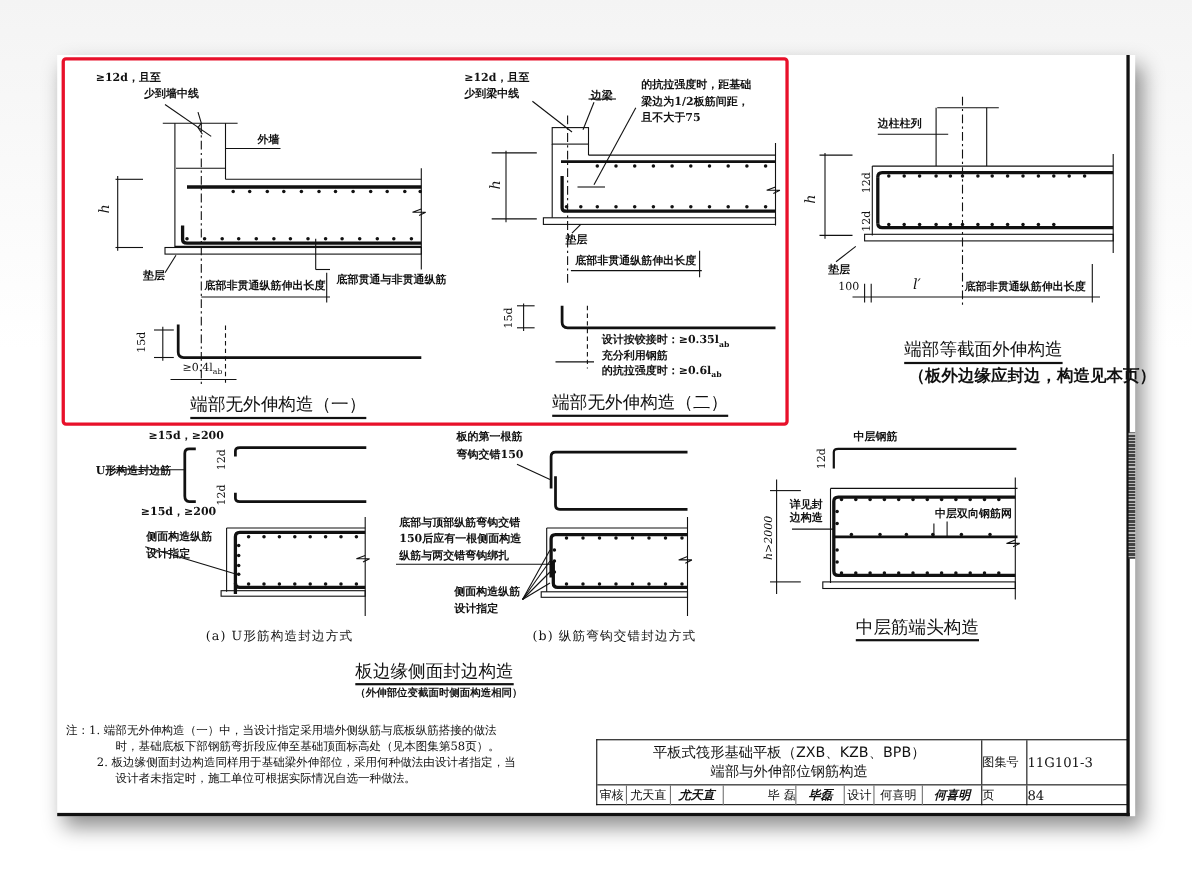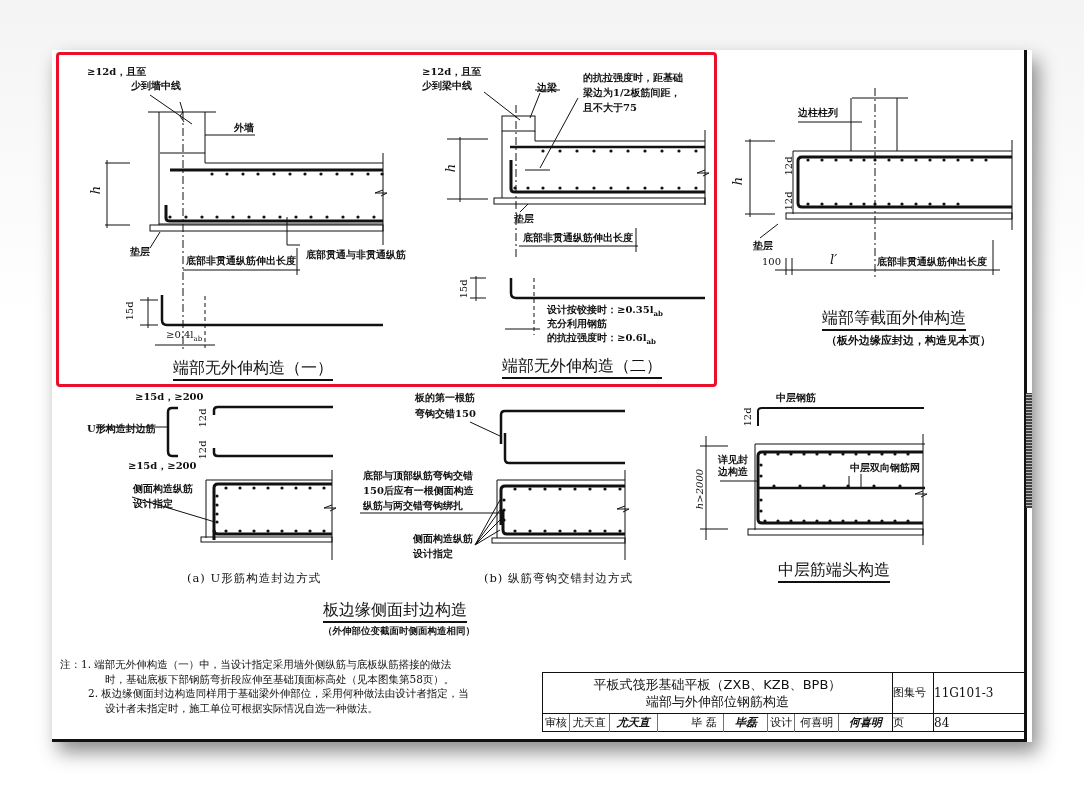--- a/index.html
+++ b/index.html
@@ -10,21 +10,21 @@
         box-shadow:6px 10px 18px rgba(0,0,0,0.45);}
   .page-border-right{position:absolute;left:1024px;top:50px;width:3px;height:692px;background:#111;}
   .page-border-bottom{position:absolute;left:52px;top:739px;width:975px;height:3px;background:#111;}
   .hatch{position:absolute;left:1026px;top:393px;width:6px;height:115px;
          background:repeating-linear-gradient(0deg,#444 0 2px,#bbb 2px 3px);}
   svg.draw{position:absolute;left:0;top:0;}
   .t{position:absolute;white-space:nowrap;font-size:10px;line-height:12px;}
   .tb{font-weight:bold;}
   .title{position:absolute;white-space:nowrap;font-family:"DejaVu Sans","Liberation Sans",sans-serif;
          font-size:16px;line-height:20px;border-bottom:2px solid #111;padding-bottom:1px;}
-  .sub{position:absolute;white-space:nowrap;font-size:11px;line-height:12px;}
+  .sub{position:absolute;white-space:nowrap;font-size:15px;line-height:12px;}
   .cap{position:absolute;white-space:nowrap;font-size:11.5px;line-height:14px;letter-spacing:1px;}
   .redbox{position:absolute;left:56px;top:52px;width:655px;height:329px;border:3px solid #e8102a;border-radius:4px;}
   .notes{position:absolute;left:60px;top:657px;font-size:10.5px;line-height:14.5px;}
   .notes .row{white-space:nowrap;}
   .tblock{position:absolute;left:542px;top:672px;width:483px;height:60px;border:1.5px solid #111;border-right:none;box-sizing:border-box;}
   .tb-main{position:absolute;left:0;top:0;width:350px;height:40px;border-right:1.5px solid #111;box-sizing:border-box;
            font-family:"DejaVu Sans","Liberation Sans",sans-serif;font-size:13px;line-height:17px;text-align:center;padding-top:3px;}
   .tb-cell{position:absolute;box-sizing:border-box;border-right:1.5px solid #111;font-size:11px;text-align:left;}
   .tb-hline{position:absolute;left:0;top:40px;width:483px;height:0;border-top:1.5px solid #111;}
   .sig-row{position:absolute;left:0;top:41px;width:350px;height:18px;display:flex;border-right:1.5px solid #111;box-sizing:border-box;}
@@ -437,21 +437,21 @@
     <div>端部与外伸部位钢筋构造</div>
   </div>
   <div class="tb-cell" style="left:350px;top:0;width:41px;height:40px;line-height:40px;">图集号</div>
   <div class="tb-cell" style="left:391px;top:0;width:92px;height:40px;line-height:40px;font-size:12px;">11G101-3</div>
   <div class="tb-hline"></div>
   <div class="sig-row">
     <span style="width:27px;">审核</span>
     <span style="width:40px;">尤天直</span>
     <span class="sig" style="width:48px;">尤天直</span>
     <span style="width:27px;margin-top:37px;">校对</span>
-    <span style="width:40px;">毕 磊</span>
+    <span style="width:40px;text-align:right;">毕 磊</span>
     <span class="sig" style="width:44px;">毕磊</span>
     <span style="width:27px;">设计</span>
     <span style="width:44px;">何喜明</span>
     <span class="sig" style="width:53px;">何喜明</span>
   </div>
   <div class="tb-cell" style="left:350px;top:41px;width:41px;height:18px;line-height:18px;">页</div>
   <div class="tb-cell" style="left:391px;top:41px;width:92px;height:18px;line-height:18px;font-size:12px;">84</div>
 </div>
 
 </body></html>

